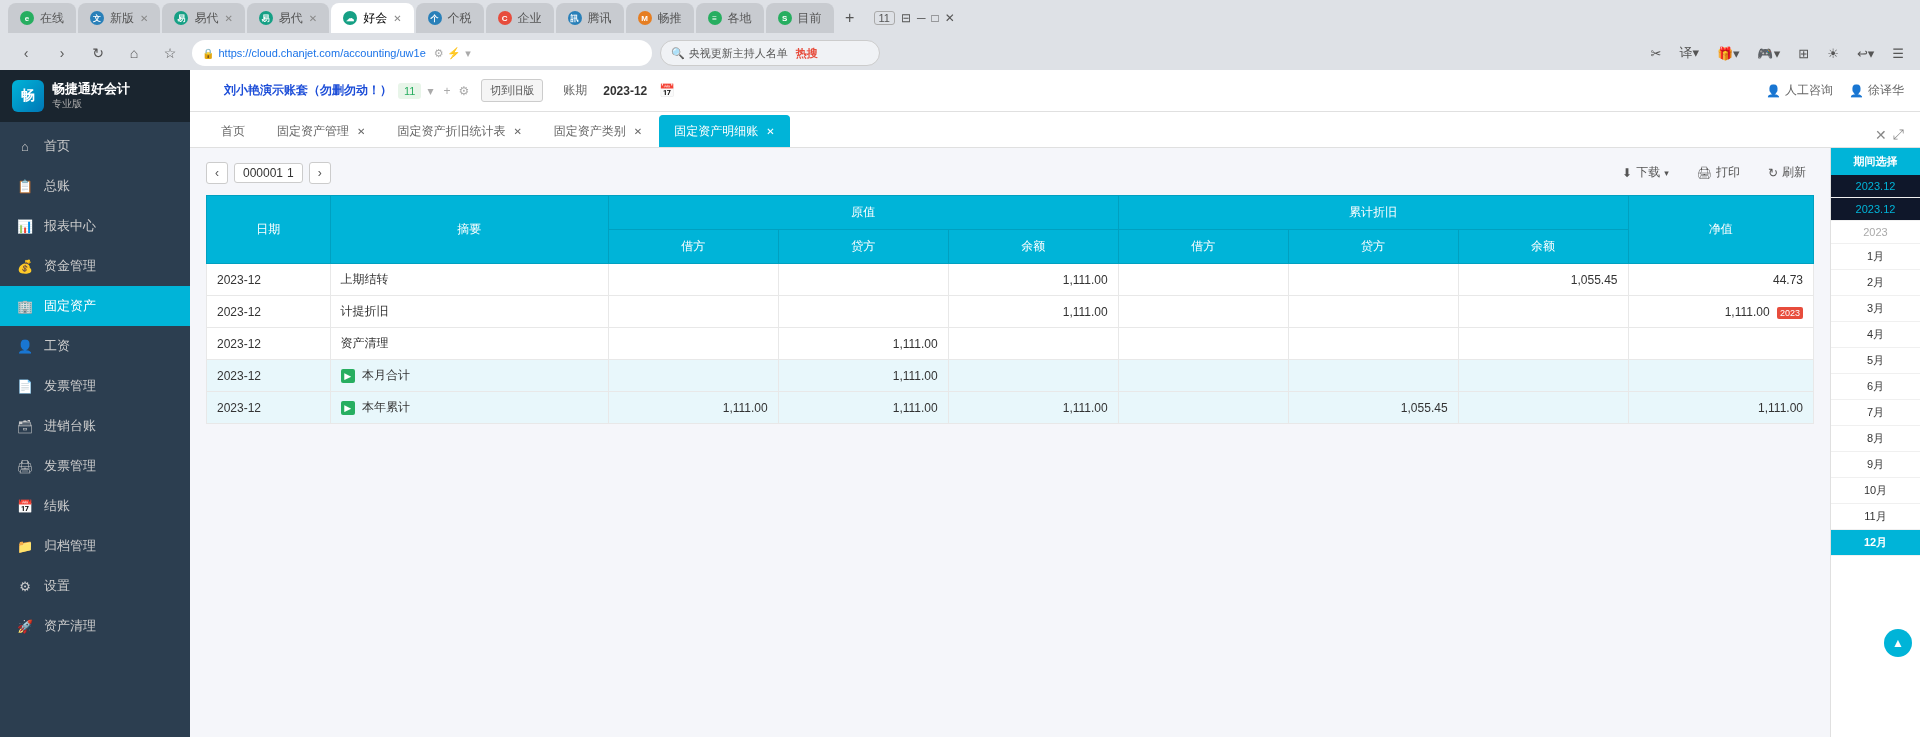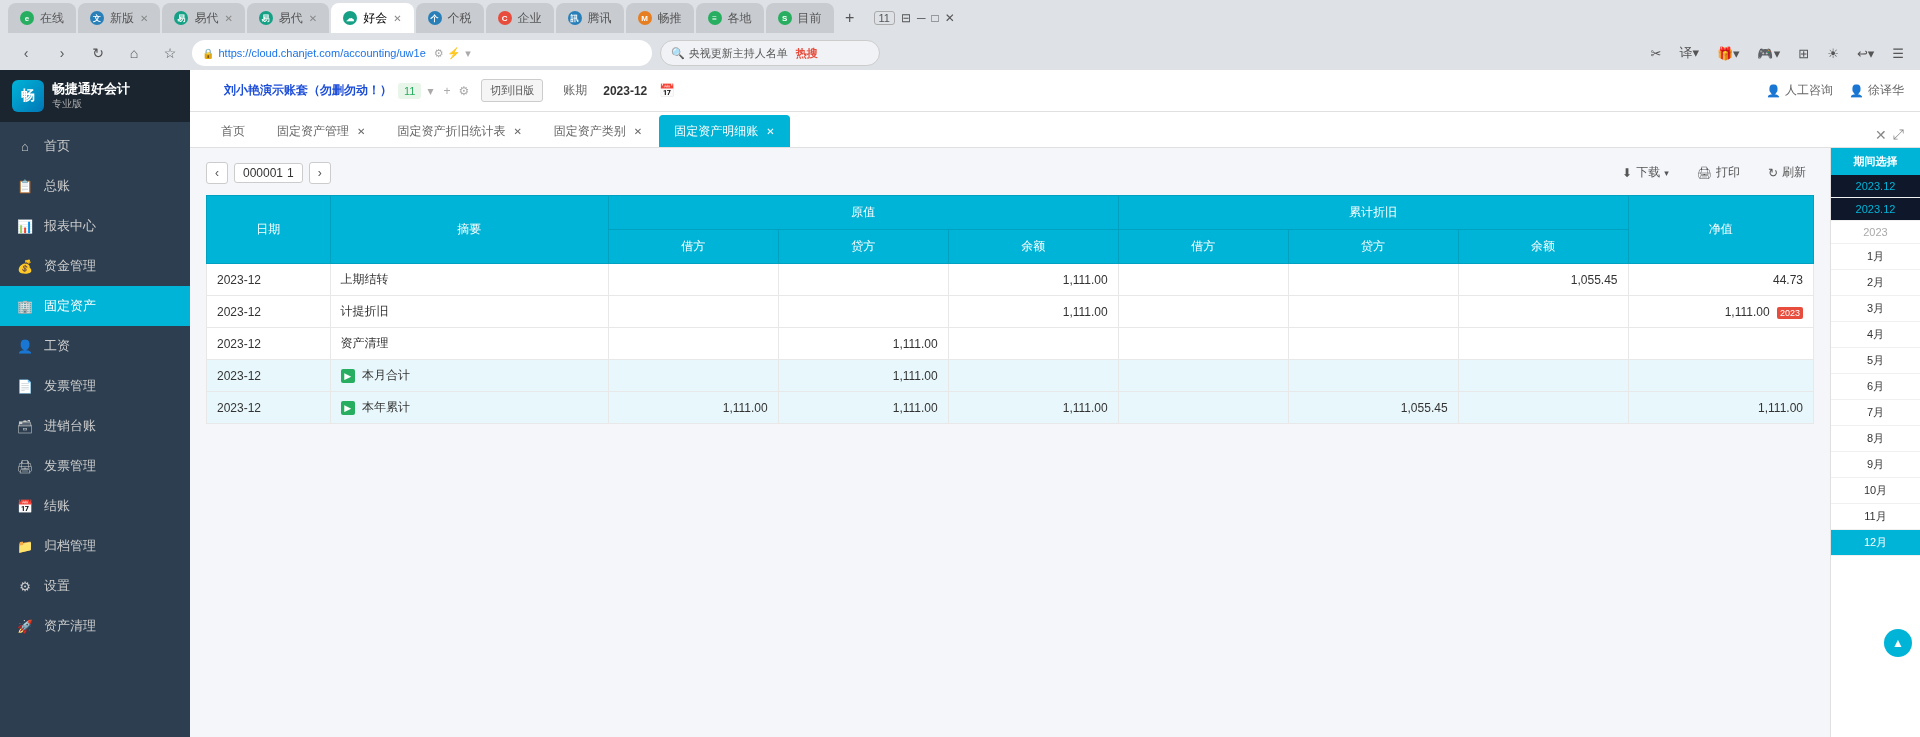--- a/index.html
+++ b/index.html
@@ -79,21 +79,21 @@
     .ledger-table th { background: #00b4d8; color: #fff; padding: 8px 10px; text-align: center; font-size: 12px; font-weight: normal; border: 1px solid #00a0c0; }
     .ledger-table td { padding: 7px 10px; font-size: 12px; color: #333; border: 1px solid #e8e8e8; text-align: left; }
     .ledger-table td.num { text-align: right; }
     .group-header-row td { background: #e8f7fb; }
     .summary-icon { display: inline-flex; align-items: center; justify-content: center; width: 14px; height: 14px; background: #27ae60; color: white; border-radius: 2px; font-size: 9px; margin-right: 4px; }
 
     
     .period-panel { width: 90px; background: #fff; border-left: 1px solid #e0e0e0; display: flex; flex-direction: column; flex-shrink: 0; overflow-y: auto; }
     .period-header { background: #00b4d8; color: #fff; text-align: center; padding: 6px 8px; font-size: 11px; font-weight: bold; }
     .period-item { padding: 5px 8px; font-size: 11px; color: #333; cursor: pointer; text-align: center; border-bottom: 1px solid #f0f0f0; }
-    .period-item.active { background: #00b4d8; color: #fff; font-weight: normal; }
+    .period-item.active { background: #00b4d8; color: #fff; font-weight: bold; }
     .period-item.selected-range { background: #0f172a; color: #00b4d8; }
 
     .scroll-to-top { position: absolute; right: 8px; bottom: 80px; width: 28px; height: 28px; background: #00b4d8; border-radius: 50%; display: flex; align-items: center; justify-content: center; color: white; font-size: 12px; cursor: pointer; }
 
     .relative-container { position: relative; flex: 1; display: flex; overflow: hidden; }
   </style>
 </head>
 <body>
 
 <div class="browser-chrome">

